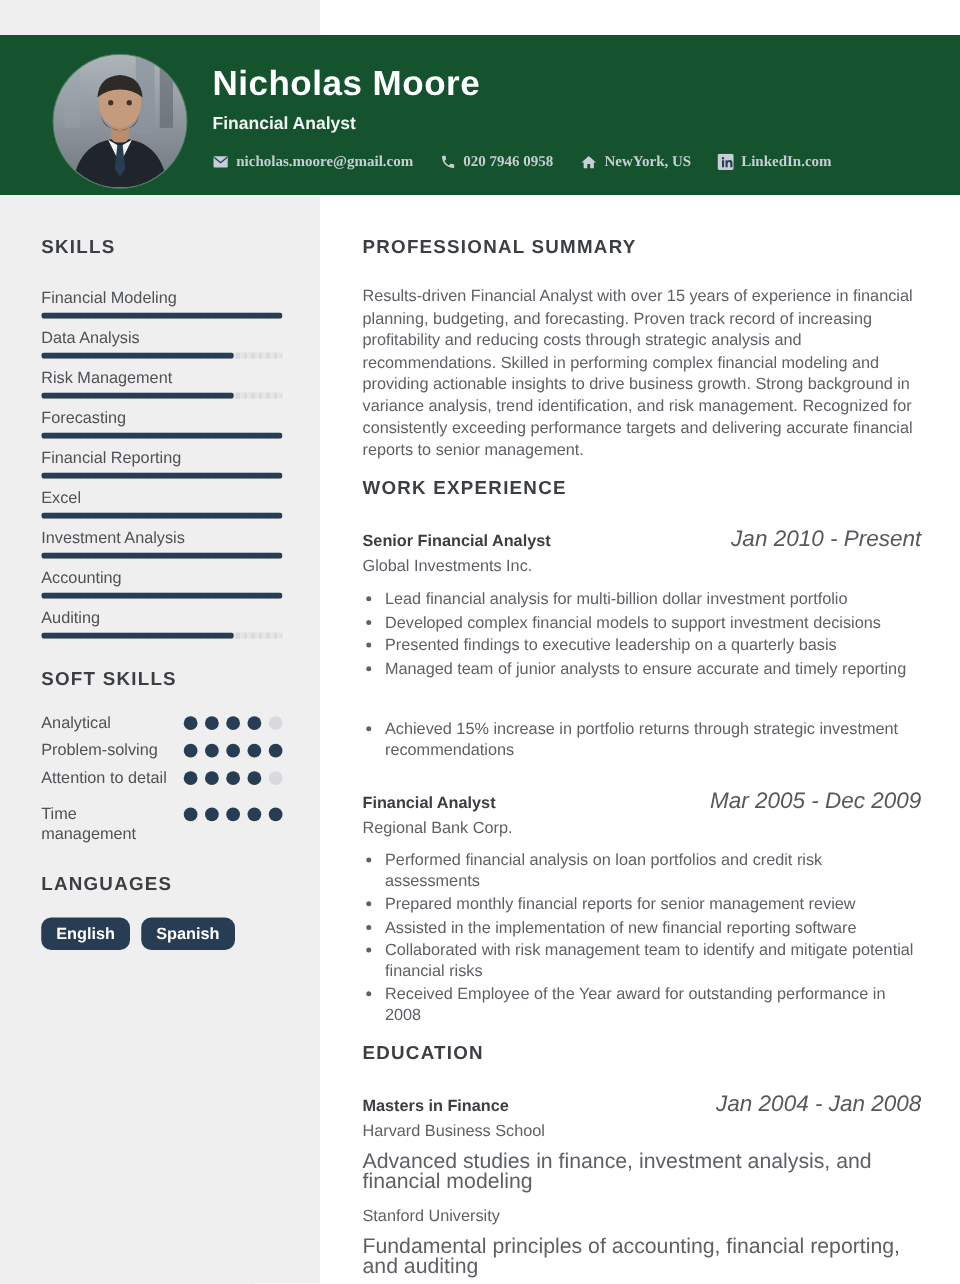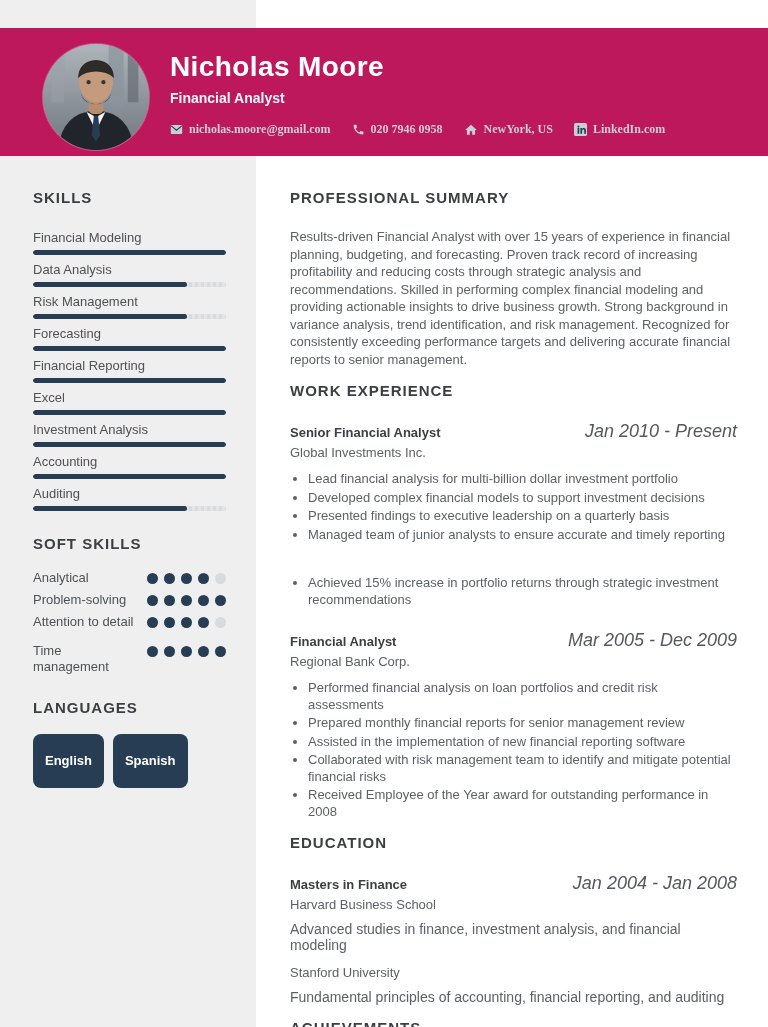--- a/index.html
+++ b/index.html
@@ -8,21 +8,21 @@
     position:relative; overflow:hidden; background:#ffffff;
     font-family:"Liberation Sans", sans-serif;
   }
   .sidebar-bg {
     position:absolute; left:0; top:0; width:256px; height:1027px;
     background:#efefef;
   }
   
   .header {
     position:absolute; left:0; top:28px; width:768px; height:128px;
-    background:#be185d; color:#fff;
+    background:#14532d; color:#fff;
   }
   .avatar {
     position:absolute; left:43px; top:16px; width:106px; height:106px;
     border-radius:50%; overflow:hidden; background:#9aa2ab;
     box-shadow:0 0 0 1px rgba(255,255,255,.25);
   }
   .avatar svg { display:block; width:100%; height:100%; }
   .header-text { position:absolute; left:170px; top:24px; }
   .name { font-size:28px; font-weight:bold; letter-spacing:.4px; line-height:1.1; }
   .job-title { font-size:14px; font-weight:bold; margin-top:7px; color:#f1f4f7; }
@@ -53,38 +53,38 @@
   }
   .soft-row:last-child { margin-top:13px; }
   .soft-row:last-child .soft-label { max-width:78px; }
   .soft-label { font-size:13px; color:#4e5256; line-height:16px; }
   .dots { display:flex; gap:6px; padding-top:3px; }
   .dot { width:11px; height:11px; border-radius:50%; background:#d8dadd; }
   .dot.on { background:#263d54; }
   .pill-row { display:flex; gap:9px; margin-top:18px; }
   .lang-pill {
     background:#263d54; color:#fff; font-size:13px; font-weight:bold;
-    padding:20px 12px; border-radius:8px; line-height:14px;
+    padding:6px 12px; border-radius:8px; line-height:14px;
   }
   
   .main { position:absolute; left:290px; top:189px; width:447px; color:#5d6166; }
   .main-heading { margin-bottom:22px; }
   .summary { font-size:13px; line-height:17.5px; margin-bottom:14px; }
   section.block { margin-bottom:14px; }
   .job { margin-bottom:10px; }
   .entry-head { display:flex; justify-content:space-between; align-items:baseline; }
   .entry-role { font-size:13px; font-weight:bold; color:#3b3e42; line-height:16px; }
   .entry-dates { font-size:18px; font-style:italic; color:#55585c; }
   .entry-company { font-size:13px; line-height:16px; margin-top:3px; }
   ul.bullets { margin:10px 0 0 0; padding-left:18px; }
   ul.bullets li { font-size:13px; line-height:16.5px; margin-bottom:2px; }
   ul.achv-bullets { margin-top:32px; }
   .job-gap { height:12px; }
   .edu { margin-bottom:12px; }
-  .edu-desc { font-size:14px; line-height:16px; margin-top:8px; }
+  .edu-desc { font-size:17px; line-height:16px; margin-top:8px; }
 </style>
 </head>
 <body>
 
 <div class="sidebar-bg"></div>
 
 <header class="header">
   <div class="avatar">
     <svg viewBox="0 0 100 100">
       <defs>

